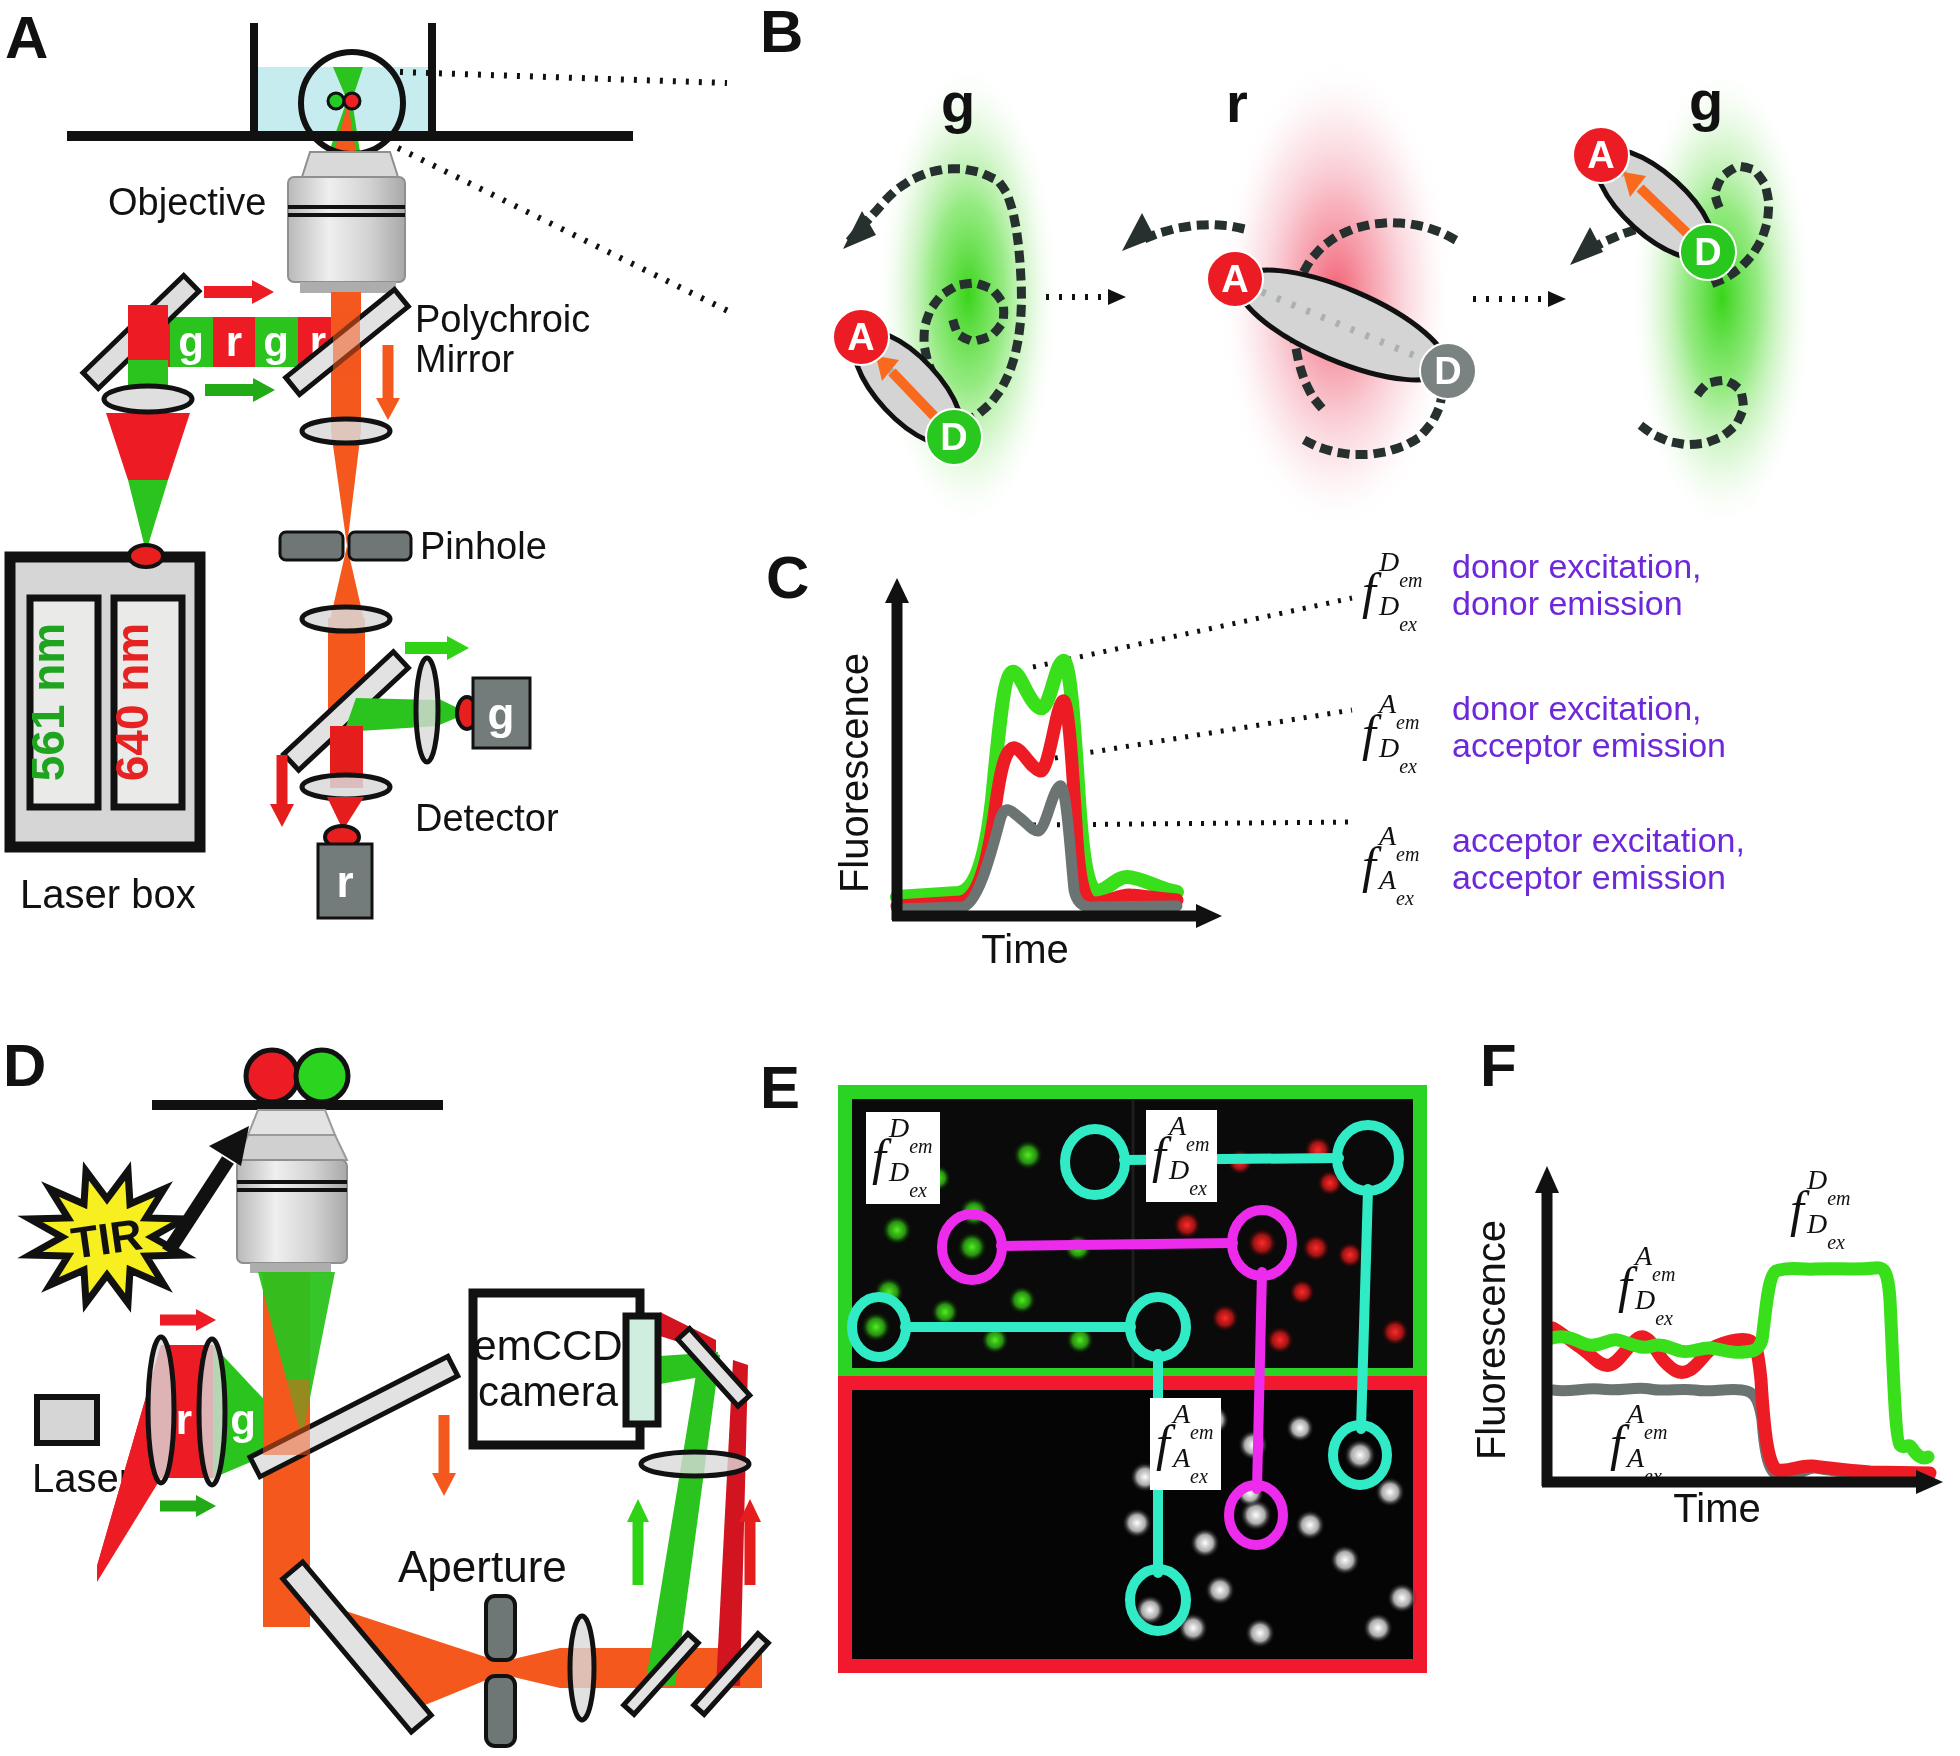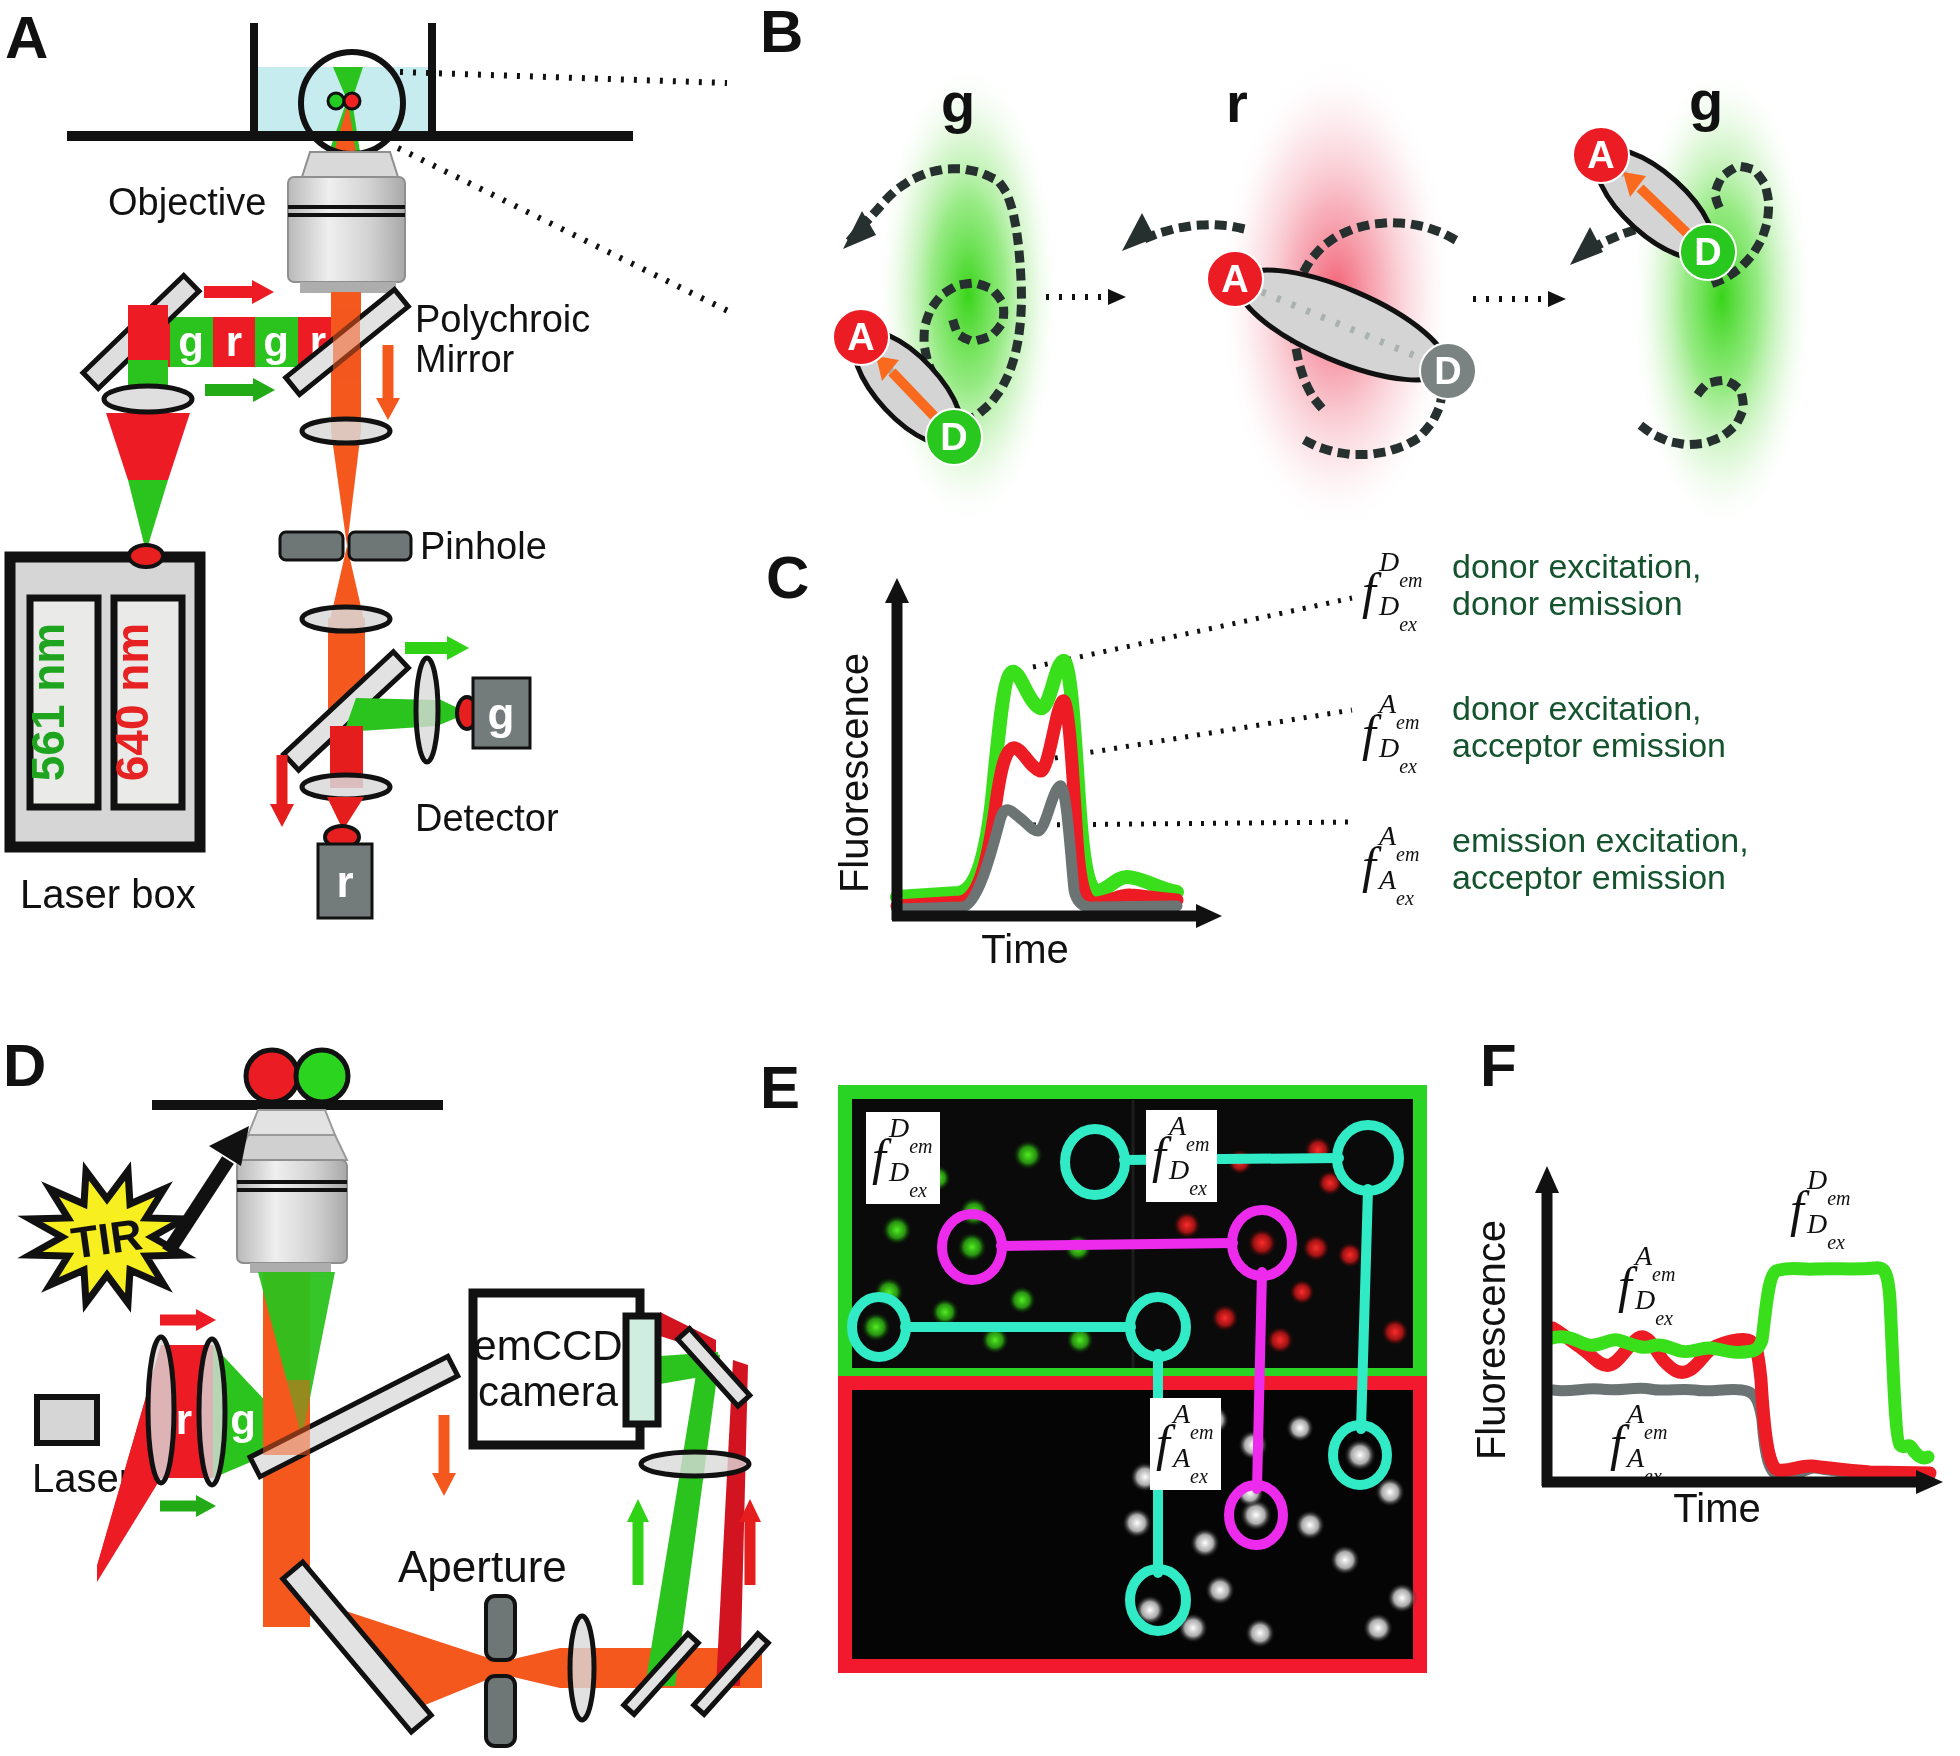--- a/index.html
+++ b/index.html
@@ -8,21 +8,21 @@
   .canvas svg{position:absolute;left:0;top:0;}
   
   .fml{position:absolute;display:flex;align-items:center;color:#111;
        font-family:"Liberation Serif",serif;font-style:italic;z-index:5;}
   .fml .base{font-size:50px;line-height:1;}
   .fml .col{display:inline-flex;flex-direction:column;margin-left:3px;row-gap:2px;}
   .fml .row{display:flex;align-items:flex-start;line-height:1;}
   .fml .m{font-size:28px;}
   .fml .ss{font-size:20px;margin-top:22px;letter-spacing:0px;}
   .fml.boxed{background:#ffffff;padding:2px 8px 4px 6px;}
-  .cdesc{position:absolute;font-size:34px;line-height:37px;color:#14532d;z-index:5;
+  .cdesc{position:absolute;font-size:34px;line-height:37px;color:#6d28d9;z-index:5;
          font-family:"Liberation Sans",sans-serif;}
 </style>
 </head>
 <body>
 
 <div class="canvas">
 
 <svg width="1960" height="1756" viewBox="0 0 1960 1756">
   <defs>
     <radialGradient id="glowG" cx="50%" cy="50%" r="50%">
@@ -456,21 +456,21 @@
           <span class="m">A</span>
           <span class="ss">em</span>
         </span>
   <span class="row">
           <span class="m">A</span>
           <span class="ss">ex</span>
         </span>
       </span>
 </div>
 <div class="cdesc" style="left:1452px;top:822px">
-  <div>emission excitation,</div>
+  <div>acceptor excitation,</div>
   <div>acceptor emission</div>
 </div>
 
 <div class="fml boxed" style="left:866px;top:1112px">
   <span class="base">f</span>
   <span class="col">
         <span class="row">
           <span class="m">D</span>
           <span class="ss">em</span>
         </span>

